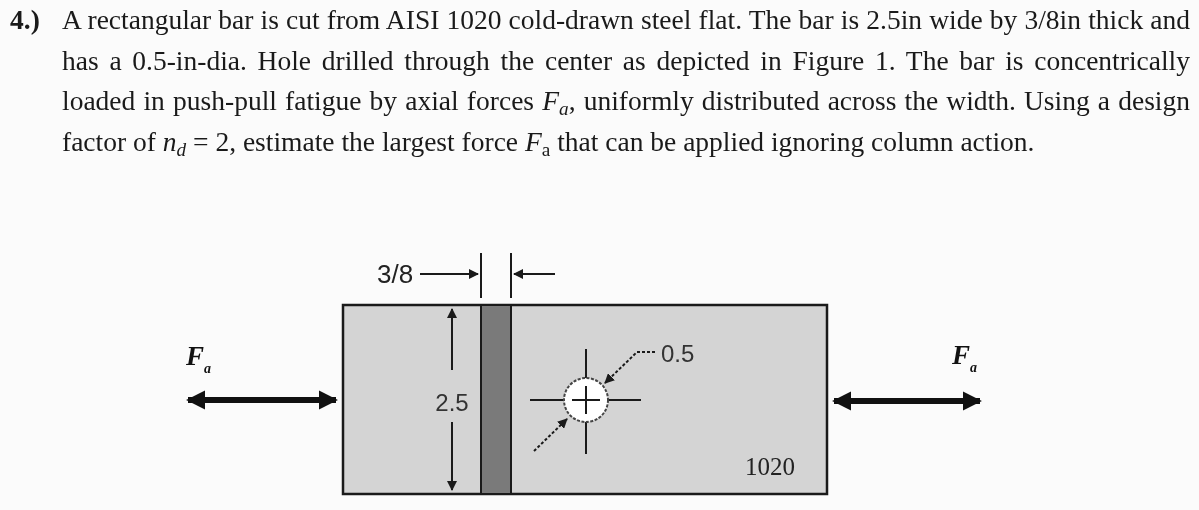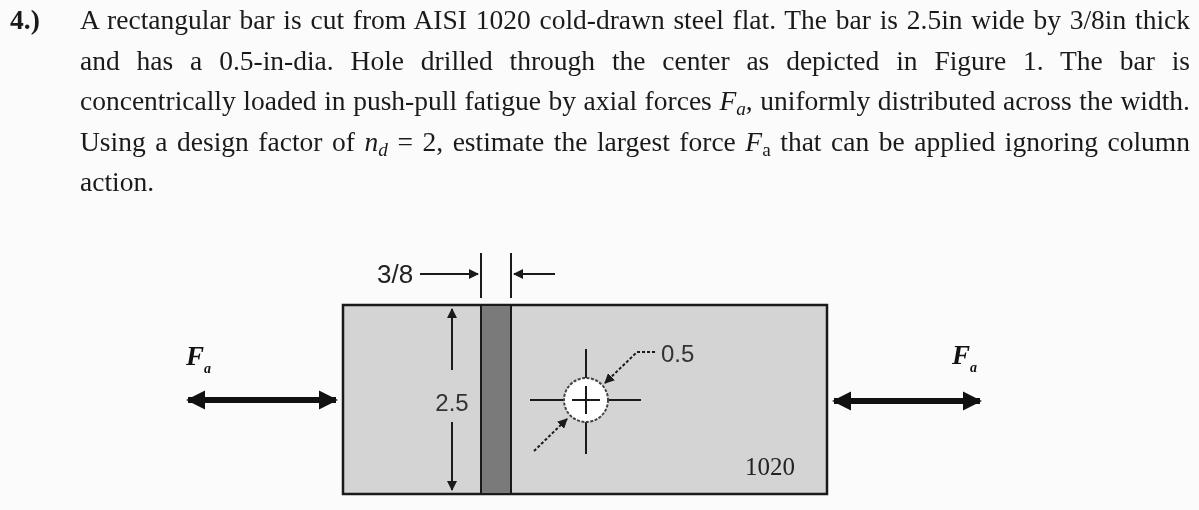--- a/index.html
+++ b/index.html
@@ -9,21 +9,21 @@
     font-family:"Liberation Serif", "DejaVu Serif", serif;
     color:#1a1a1a;
     position:relative;
   }
   .problem {
     position:absolute; left:10px; top:0px; width:1180px;
     font-size:27.5px; line-height:40.5px;
   }
   .num { position:absolute; left:0; top:0; font-weight:bold; }
   .text {
-    margin-left:70px; text-align:justify; text-align-last:left;
+    margin-left:52px; text-align:justify; text-align-last:left;
   }
   .it { font-style:italic; }
   sub { font-size:0.7em; vertical-align:-0.25em; line-height:0; }
   .figure { position:absolute; left:0; top:0; width:1199px; height:510px; }
   .fig-text { font-family:"Liberation Sans","DejaVu Sans",sans-serif; }
 </style>
 </head>
 <body>
 
 <div class="problem">

